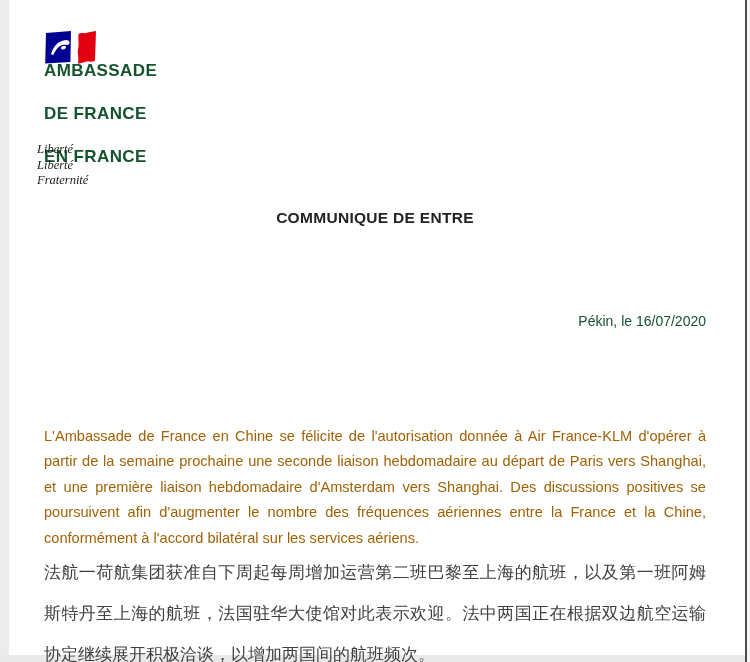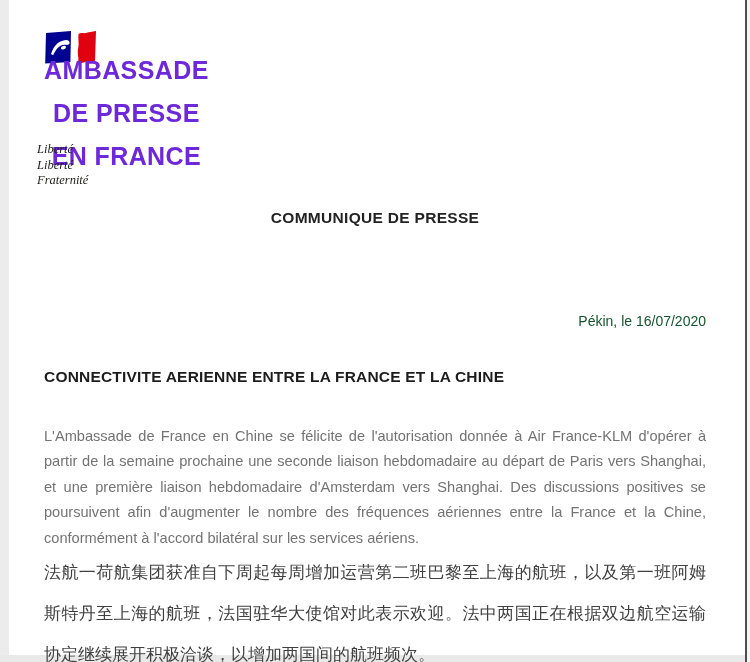--- a/index.html
+++ b/index.html
@@ -14,22 +14,22 @@
   .edge-left{position:absolute;left:0;top:0;bottom:0;width:9px;background:#ececec;}
   .edge-bottom{position:absolute;left:0;right:0;bottom:0;height:7px;background:#e9e9e9;}
   .edge-right-line{position:absolute;top:0;bottom:0;right:3px;width:2px;background:#4d4d4d;}
   .edge-right-pad{position:absolute;top:0;bottom:0;right:0;width:3px;background:#f5f5f5;}
 
   .logo-block{position:absolute;left:45px;top:31px;}
   .flag{display:block;width:58px;height:34px;}
 
   .org-name{
     position:absolute;left:44px;top:60px;
-    font-weight:700;font-size:25px;line-height:21.5px;
-    letter-spacing:0.4px;color:#6d28d9;white-space:pre-line;text-align:center;
+    font-weight:700;font-size:17px;line-height:21.5px;
+    letter-spacing:0.4px;color:#14532d;white-space:pre-line;
   }
   .motto{
     position:absolute;left:37px;top:126px;
     font-family:"Liberation Serif", serif;
     font-style:italic;font-size:12.5px;line-height:15.5px;color:#1d1d1b;margin-top:16px;
   }
   .doc-title{
     position:absolute;left:0;right:0;top:209px;
     text-align:center;font-weight:700;font-size:15.5px;
     letter-spacing:0.3px;color:#222222;
@@ -37,21 +37,21 @@
   .dateline{
     position:absolute;right:44px;top:313px;
     font-size:14px;color:#14532d;
   }
   .headline{
     position:absolute;left:44px;top:368px;width:662px;
     font-weight:700;font-size:15.5px;letter-spacing:0.2px;color:#1c1c1c;
   }
   .body-fr{
     position:absolute;left:44px;top:424px;width:662px;
-    font-size:14.6px;line-height:25.4px;color:#737373;
+    font-size:14.6px;line-height:25.4px;color:#a16207;
     text-align:justify;
   }
   .body-zh{
     position:absolute;left:44px;top:552px;width:662px;
     font-family:"Liberation Serif", serif;
     font-size:17px;line-height:41px;color:#3f3f3f;
     text-align:justify;
   }
 </style>
 </head>
@@ -69,32 +69,31 @@
 
       <path d="M1 2 L26 0 L25.4 31 L0.2 32.5 Z" fill="#000091"></path>
       <path d="M6 23 C9 14 14 9.5 21 9 C23 8.9 24.4 9.8 24.6 11.4 C24.8 13.2 23 14.2 21.2 13.8 C18 13.1 14.5 14.6 12.2 17.4 C10.4 19.6 9 22 8.2 24.2 Z" fill="#ffffff"></path>
       <ellipse cx="18.5" cy="16.6" rx="2.6" ry="1.7" fill="#ffffff" transform="rotate(-18 18.5 16.6)"></ellipse>
 
       <path d="M33.5 3 C36.5 0.8 39.5 3.4 42.5 1.6 L51 0 L50 29.5 C46.5 32.3 42.5 29.2 38.8 31.6 L32.8 32.8 C34.6 27.5 31.8 22.5 33.2 17.3 C34.3 12.7 32.9 7.6 33.5 3 Z" fill="#E1000F"></path>
     </svg>
   </div>
 
   <div class="org-name"><span>AMBASSADE</span><br>
-<span>DE PRESSE</span><br>
+<span>DE FRANCE</span><br>
 <span>EN FRANCE</span></div>
 
   <div class="motto">
     <div>Liberté</div>
     <div>Liberté</div>
     <div>Fraternité</div>
   </div>
 
-  <div class="doc-title">COMMUNIQUE DE PRESSE</div>
+  <div class="doc-title">COMMUNIQUE DE ENTRE</div>
 
   <div class="dateline">Pékin, le 16/07/2020</div>
 
-  <div class="headline">CONNECTIVITE AERIENNE ENTRE LA FRANCE ET LA CHINE</div>
 
   <div class="body-fr">L'Ambassade de France en Chine se félicite de l'autorisation donnée à Air France-KLM d'opérer à partir de la semaine prochaine une seconde liaison hebdomadaire au départ de Paris vers Shanghai, et une première liaison hebdomadaire d'Amsterdam vers Shanghai. Des discussions positives se poursuivent afin d'augmenter le nombre des fréquences aériennes entre la France et la Chine, conformément à l'accord bilatéral sur les services aériens.</div>
 
   <div class="body-zh">法航一荷航集团获准自下周起每周增加运营第二班巴黎至上海的航班，以及第一班阿姆斯特丹至上海的航班，法国驻华大使馆对此表示欢迎。法中两国正在根据双边航空运输协定继续展开积极洽谈，以增加两国间的航班频次。</div>
 
 </div>
 
 </body></html>

